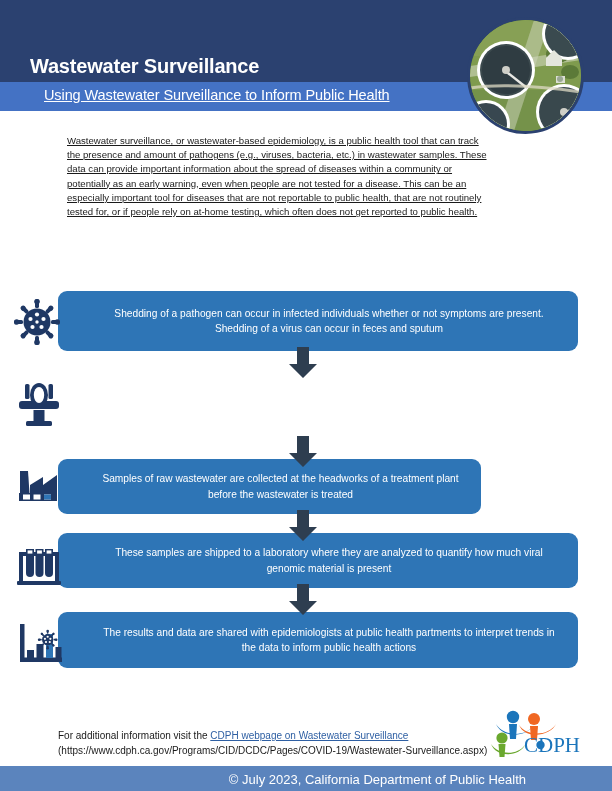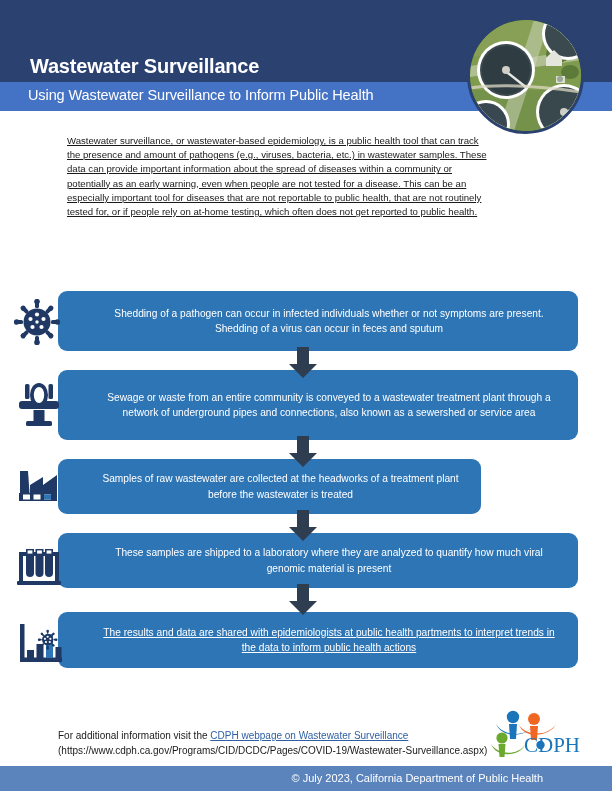--- a/index.html
+++ b/index.html
@@ -25,23 +25,24 @@
     position:absolute;left:30px;top:22px;
     font-size:23.5px;color:#ffffff;font-weight:400;letter-spacing:-0.2px;
     white-space:nowrap;
   }
   .title-sub{
     position:absolute;left:30px;top:55px;
     font-size:20px;color:#ffffff;font-weight:bold;letter-spacing:-0.2px;
     white-space:nowrap;
   }
   .title-band{
-    position:absolute;left:28px;top:87px;
+    position:absolute;left:44px;top:87px;
     font-size:14.5px;color:#ffffff;font-weight:400;letter-spacing:-0.1px;
     white-space:nowrap;
+    text-decoration:underline;
   }
 
   
   .photo-circle{
     position:absolute;left:467px;top:17px;width:117px;height:117px;
     border-radius:50%;
     border:3px solid #2b4170;
     overflow:hidden;
     box-sizing:border-box;
     background:#6f8a3f;
@@ -93,22 +94,22 @@
   }
   .foot-link{color:#2e5fa3;text-decoration:underline;}
   .cdph-logo{
     position:absolute;left:489px;top:704px;width:100px;height:56px;
   }
   .footer-bar{
     position:absolute;left:0;top:766px;width:612px;height:25px;
     background:#5b84bd;
   }
   .footer-bar span{
-    position:absolute;right:69px;top:6px;
-    font-size:11px;color:#ffffff;white-space:nowrap;
+    position:absolute;right:86px;top:6px;
+    font-size:13px;color:#ffffff;white-space:nowrap;
   }
 </style>
 </head>
 <body>
 
 <div class="page">
 
   <div class="header-dark"></div>
   <div class="header-mid"></div>
 
@@ -203,23 +204,20 @@
         </g>
       </svg>
     </div>
 
     <div class="arrow" style="left:288px;top:347px;">
       <svg width="30" height="32" viewBox="0 0 30 32">
         <polygon points="9,0 21,0 21,17 29,17 15,31 1,17 9,17" fill="#2e3e50"></polygon>
       </svg>
     </div>
 
-    <div class="step-box" style="left:58px;top:370px;width:520px;height:70px;">
-      <span>Sewage or waste from an entire community is conveyed to a wastewater treatment plant through a network of underground pipes and connections, also known as a sewershed or service area</span>
-    </div>
     <div class="step-icon" style="left:18px;top:380px;">
       <svg width="42" height="48" viewBox="0 0 42 48">
         <g fill="#1f3864">
           <rect x="7" y="4" width="4.5" height="15" rx="1.6"></rect>
           <rect x="30.5" y="4" width="4.5" height="15" rx="1.6"></rect>
           <ellipse cx="21" cy="15" rx="9" ry="12"></ellipse>
           <path d="M4 21 h34 a3 3 0 0 1 3 3 v2 a3 3 0 0 1 -3 3 h-34 a3 3 0 0 1 -3 -3 v-2 a3 3 0 0 1 3 -3 z"></path>
           <rect x="15.5" y="30" width="11" height="11"></rect>
           <rect x="8" y="41" width="26" height="5" rx="1.6"></rect>
         </g>
@@ -284,21 +282,21 @@
         </g>
       </svg>
     </div>
 
     <div class="arrow" style="left:288px;top:584px;">
       <svg width="30" height="32" viewBox="0 0 30 32">
         <polygon points="9,0 21,0 21,17 29,17 15,31 1,17 9,17" fill="#2e3e50"></polygon>
       </svg>
     </div>
 
-    <div class="step-box" style="left:58px;top:612px;width:520px;height:56px;text-decoration:underline;">
+    <div class="step-box" style="left:58px;top:612px;width:520px;height:56px;">
       <span>The results and data are shared with epidemiologists at public health partments to interpret trends in the data to inform public health actions</span>
     </div>
     <div class="step-icon" style="left:16px;top:620px;">
       <svg width="48" height="48" viewBox="0 0 48 48">
         <g fill="#1f3864">
 
           <rect x="4" y="4" width="4.5" height="38"></rect>
           <rect x="4" y="37.5" width="42" height="4.5"></rect>
 
           <rect x="11" y="30" width="7" height="8"></rect>

